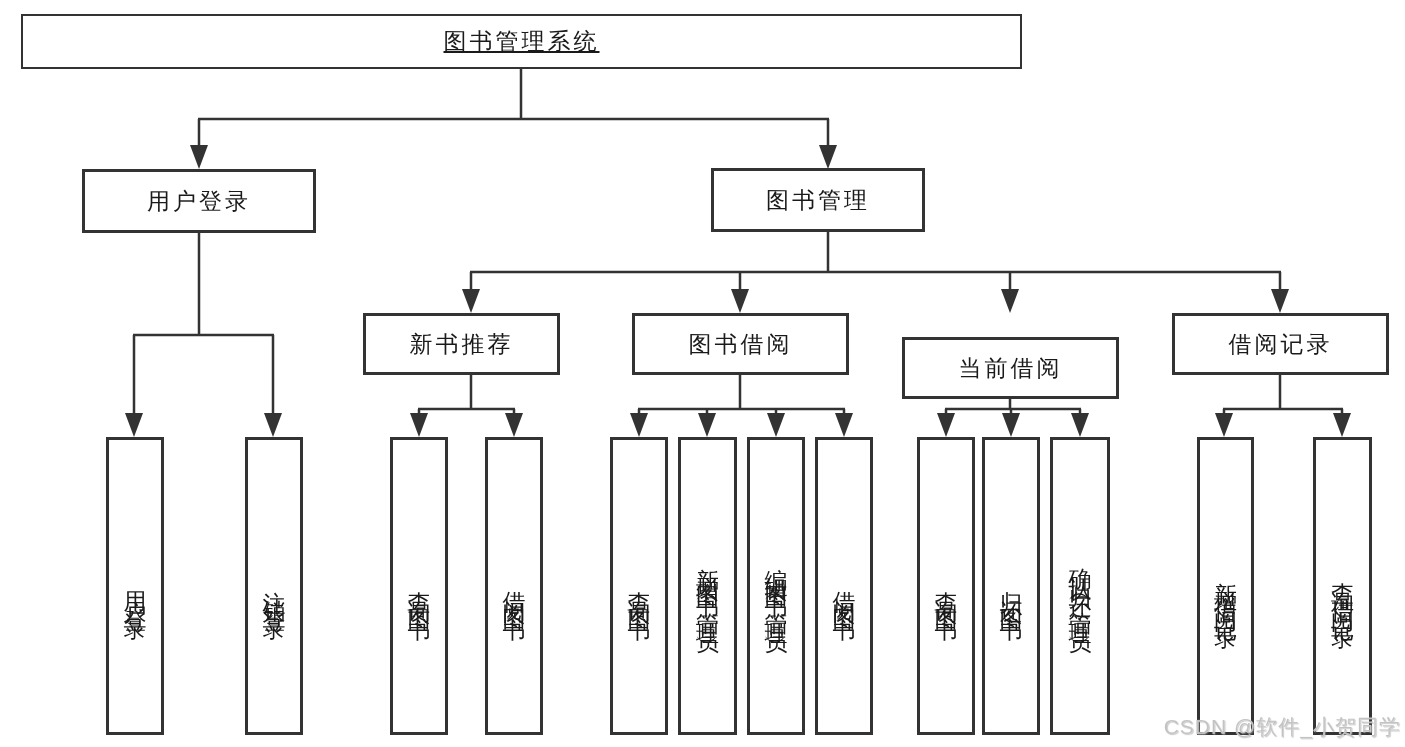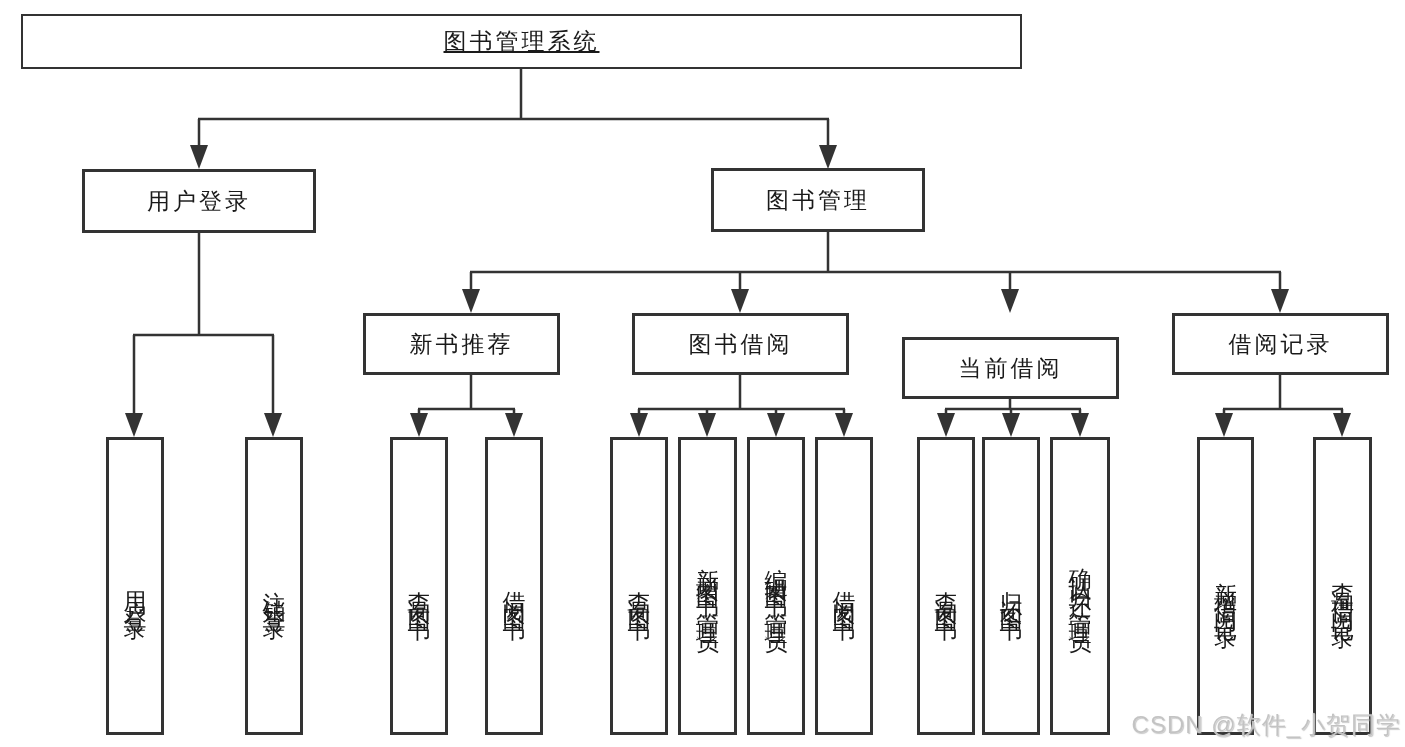--- a/index.html
+++ b/index.html
@@ -34,21 +34,21 @@
     font-size:23px;
     letter-spacing:9px;
     margin-bottom:-9px;
     color:#1a1a1a;
     line-height:1;
   }
   .watermark{
     position:absolute;
     right:4px;
     bottom:6px;
-    font-size:24px;
+    font-size:21px;
     letter-spacing:1px;
     color:rgba(190,190,190,0.92);
     text-shadow:0 0 1px rgba(255,255,255,0.9), 1px 1px 1px rgba(150,150,150,0.55);
     white-space:nowrap;
     pointer-events:none;
   }
 </style>
 </head>
 <body>
 

